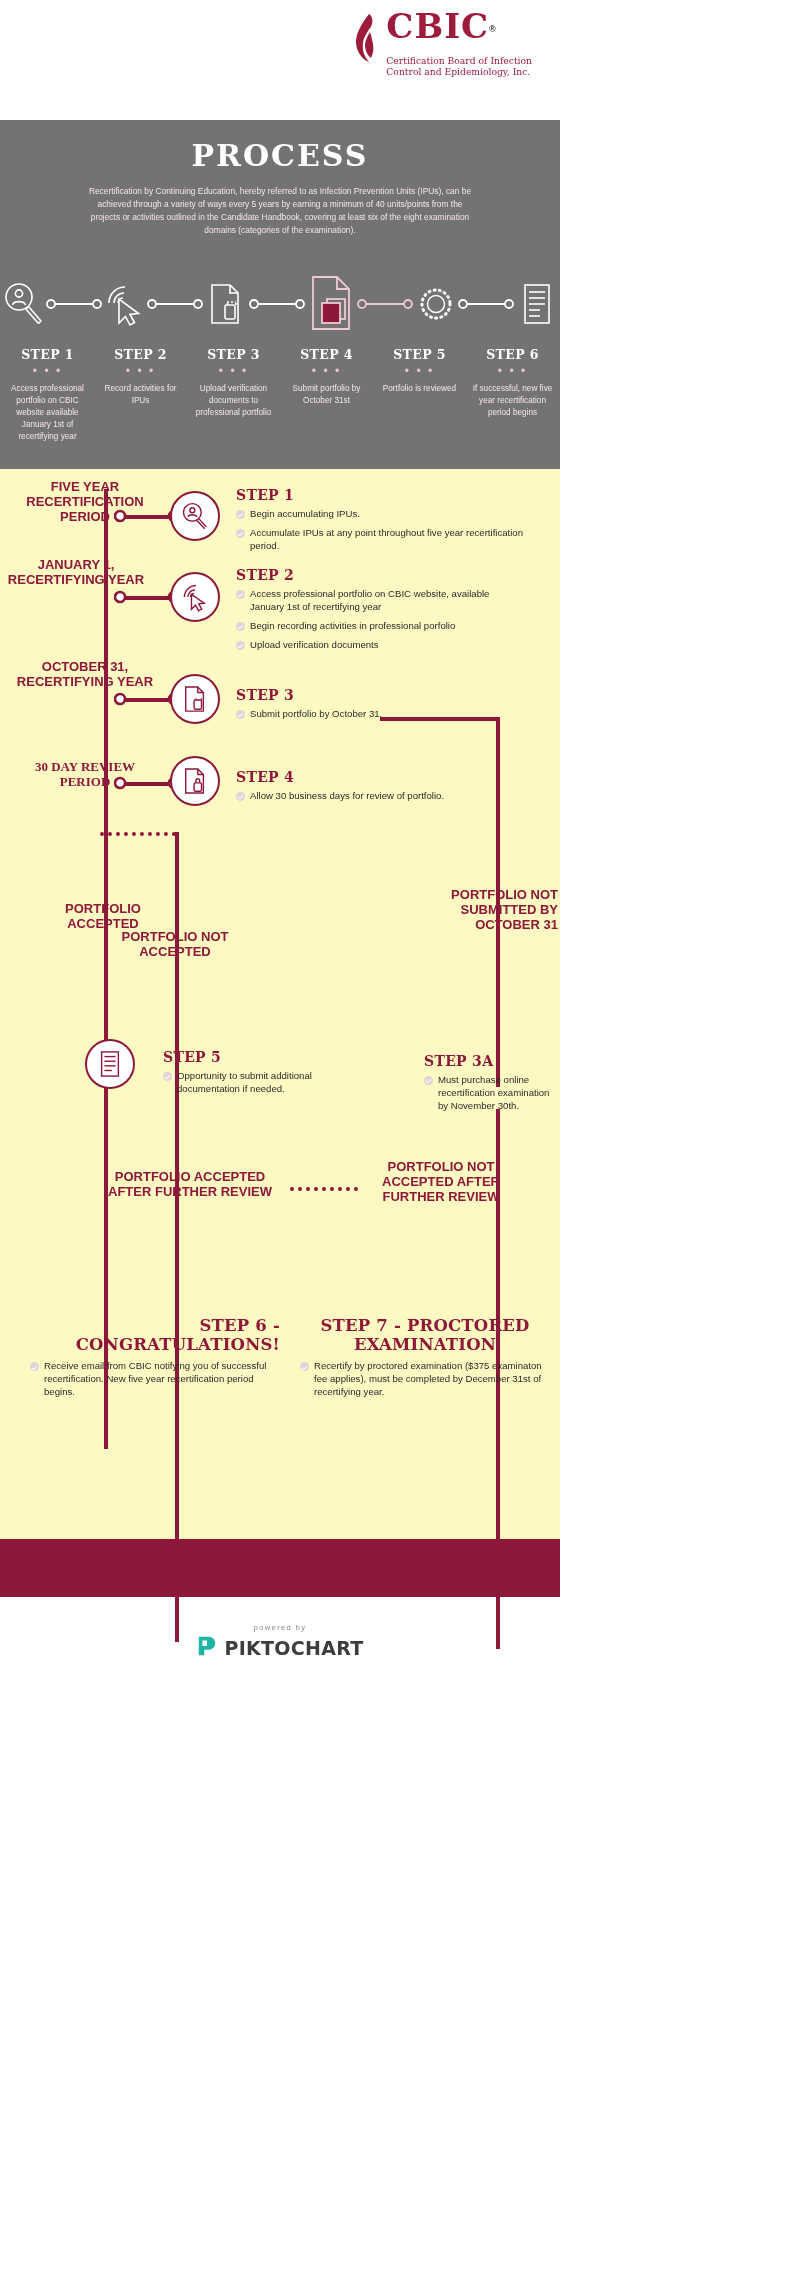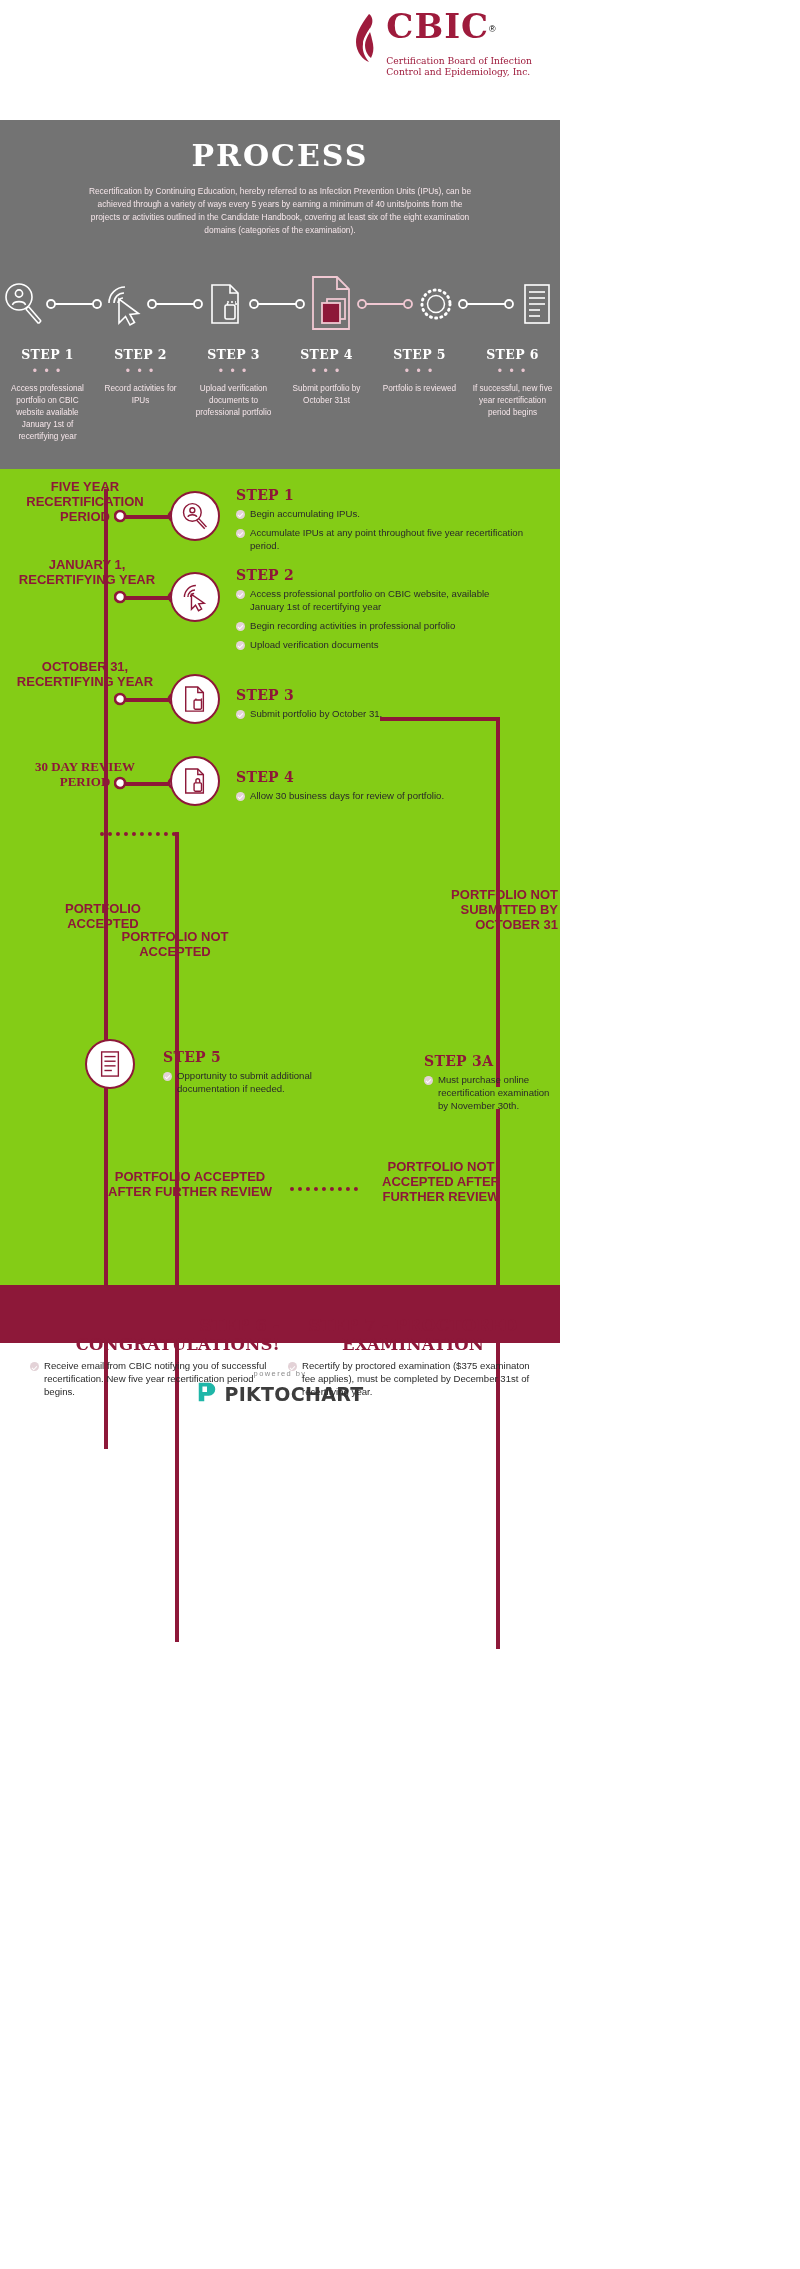--- a/index.html
+++ b/index.html
@@ -126,22 +126,22 @@
   .step-text {
     font-size: 8.2px;
     line-height: 1.45;
     color: #f6e6ea;
   }
 
   
   .flow {
     position: relative;
     width: 560px;
-    height: 816px;
-    background: #84cc16;
+    height: 1070px;
+    background: #fef9c3;
   }
   .flow > * { position: absolute; }
 
   .vline { background: #8D1839; width: 4px; }
   .hline { background: #8D1839; height: 4px; }
   .dotline-h {
     height: 0; border-top: 4px dotted #8D1839;
   }
 
   .stage-label {
@@ -424,21 +424,21 @@
           <span class="bullet-dot"></span>
           <span class="bullet-text">Begin accumulating IPUs.</span>
         </div>
         <div class="bullet">
           <span class="bullet-dot"></span>
           <span class="bullet-text">Accumulate IPUs at any point throughout five year recertification period.</span>
         </div>
       </div>
     </div>
 
-    <div class="stage-label" style="left:12px; top:88px; width:150px;">JANUARY 1, RECERTIFYING YEAR</div>
+    <div class="stage-label" style="left:1px; top:88px; width:150px;">JANUARY 1, RECERTIFYING YEAR</div>
     <div class="hline" style="left:118px; top:127px; width:56px;"></div>
     <svg style="left:114px; top:121px;" width="66" height="14">
       <circle cx="6" cy="7" r="5" fill="#fff" stroke="#8D1839" stroke-width="2.6"></circle>
       <circle cx="60" cy="7" r="5" fill="#fff" stroke="#8D1839" stroke-width="2.6"></circle>
     </svg>
     <div class="circ-icon" style="left:170px; top:103px;">
       <svg width="30" height="30" viewBox="0 0 34 34" fill="none" stroke="#8D1839" stroke-width="1.6">
         <path d="M18 4 A13 13 0 0 0 5 17"></path>
         <path d="M17 9 A8 8 0 0 0 9 17"></path>
         <path d="M16 13 A4 4 0 0 0 12 17"></path>
@@ -563,21 +563,21 @@
     <div style="left:30px; top:848px; width:250px;">
       <div class="big-head" style="text-align:right;">STEP 6 - CONGRATULATIONS!</div>
       <div class="bullets" style="margin-top:6px;">
         <div class="bullet">
           <span class="bullet-dot"></span>
           <span class="bullet-text">Receive email from CBIC notifying you of successful recertification. New five year recertification period begins.</span>
         </div>
       </div>
     </div>
 
-    <div style="left:288px; top:848px; width:250px;">
+    <div style="left:300px; top:848px; width:250px;">
       <div class="big-head" style="text-align:center;">STEP 7 - PROCTORED EXAMINATION</div>
       <div class="bullets" style="margin-top:6px;">
         <div class="bullet">
           <span class="bullet-dot"></span>
           <span class="bullet-text">Recertify by proctored examination ($375 examinaton fee applies), must be completed by December 31st of recertifying year.</span>
         </div>
       </div>
     </div>
 
   </div>

